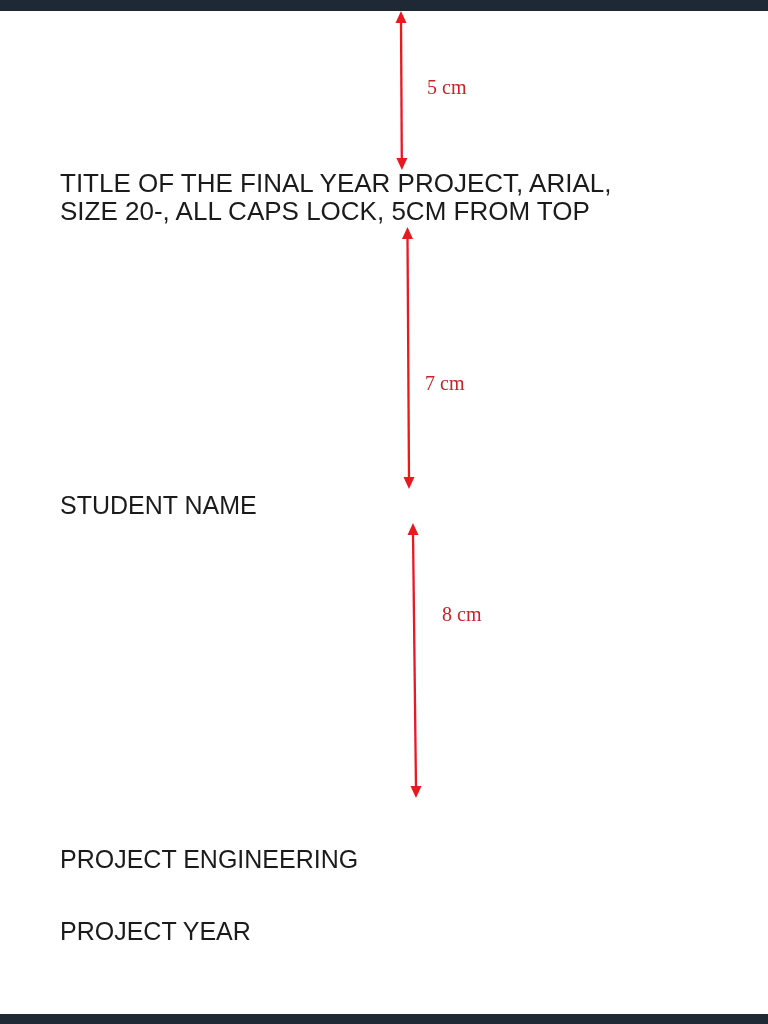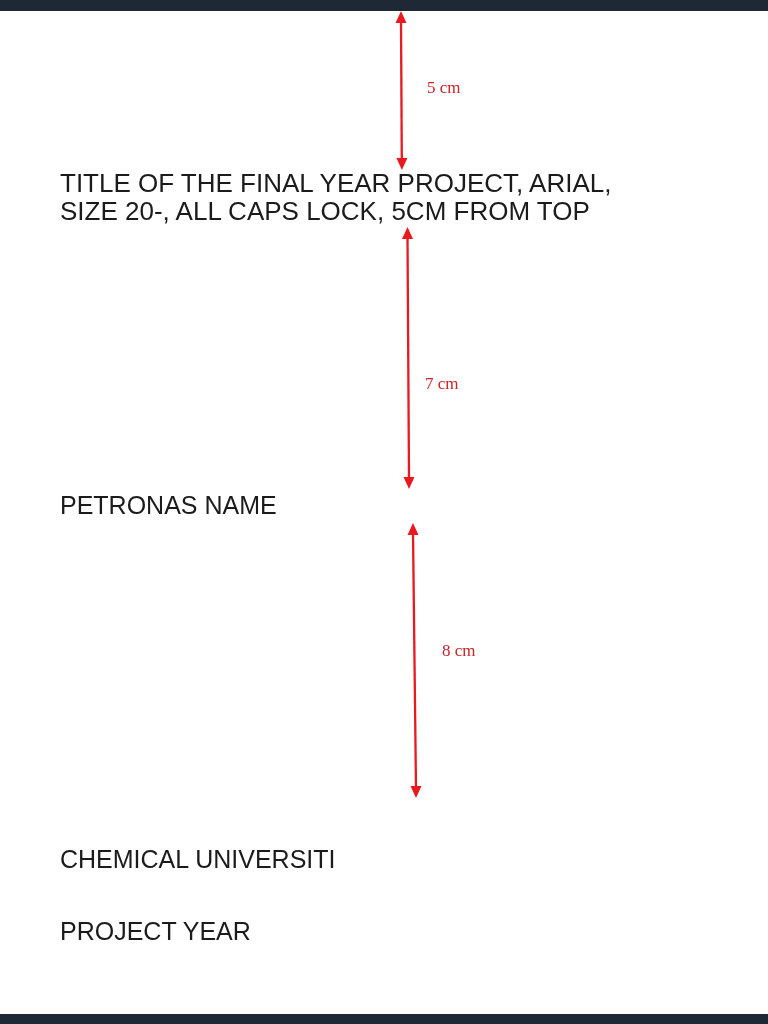--- a/index.html
+++ b/index.html
@@ -26,21 +26,21 @@
   .edge-bar.top { top: 0; height: 11px; }
   .edge-bar.bottom { bottom: 0; height: 10px; }
 
   .measure-arrow {
     position: absolute;
     z-index: 1;
   }
   .measure-label {
     position: absolute;
     font-family: "Liberation Serif", "DejaVu Serif", serif;
-    font-size: 17px;
+    font-size: 20px;
     line-height: 17px;
     color: var(--measure-label-color, #cb2127);
     white-space: nowrap;
     z-index: 2;
   }
 
   .doc-text {
     position: absolute;
     left: 60px;
     width: 708px;
@@ -81,27 +81,27 @@
 
   <div class="doc-text doc-title"><span>TITLE OF THE FINAL YEAR PROJECT, ARIAL,</span><br><span>SIZE 20-, ALL CAPS LOCK, 5CM FROM TOP</span></div>
 
   <svg class="measure-arrow" style="left:401px; top:227px;" width="14" height="262" viewBox="0 0 14 262">
     <line x1="6.5" y1="9" x2="8" y2="253" stroke="var(--arrow-color)" stroke-width="2.3"></line>
     <polygon points="6.5,0 1,12 12,12" fill="var(--arrow-color)"></polygon>
     <polygon points="8,262 2.5,250 13.5,250" fill="var(--arrow-color)"></polygon>
   </svg>
   <span class="measure-label" style="left:425px; top:375px;">7 cm</span>
 
-  <div class="doc-text doc-student">PETRONAS NAME</div>
+  <div class="doc-text doc-student">STUDENT NAME</div>
 
   <svg class="measure-arrow" style="left:406px; top:523px;" width="16" height="275" viewBox="0 0 16 275">
     <line x1="7" y1="9" x2="10" y2="266" stroke="var(--arrow-color)" stroke-width="2.3"></line>
     <polygon points="7,0 1.5,12 12.5,12" fill="var(--arrow-color)"></polygon>
     <polygon points="10,275 4.5,263 15.5,263" fill="var(--arrow-color)"></polygon>
   </svg>
-  <span class="measure-label" style="left:442px; top:642px;">8 cm</span>
+  <span class="measure-label" style="left:442px; top:606px;">8 cm</span>
 
   <div class="doc-text doc-footer">
-    <span class="footer-line">CHEMICAL UNIVERSITI</span>
+    <span class="footer-line">PROJECT ENGINEERING</span>
     <span class="footer-line">PROJECT YEAR</span>
   </div>
 
 </div>
 
 </body></html>

